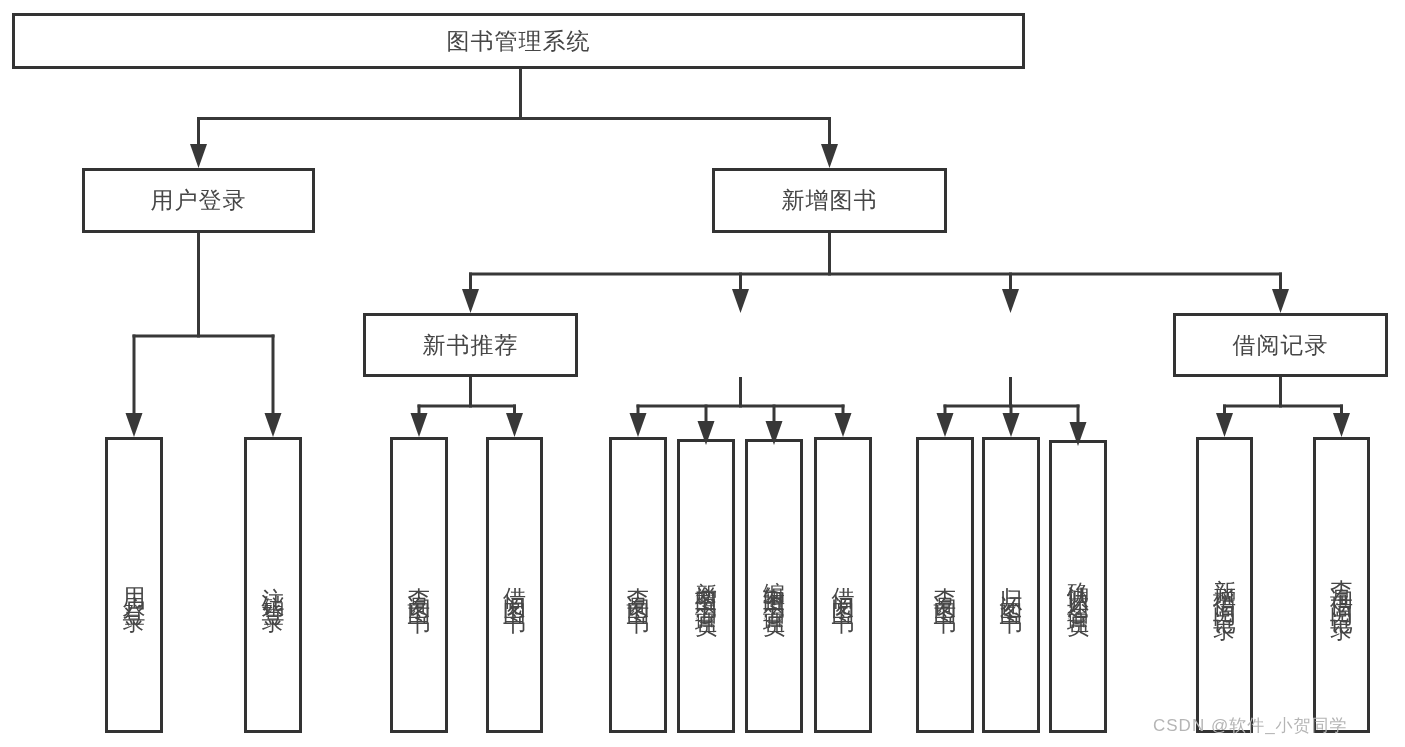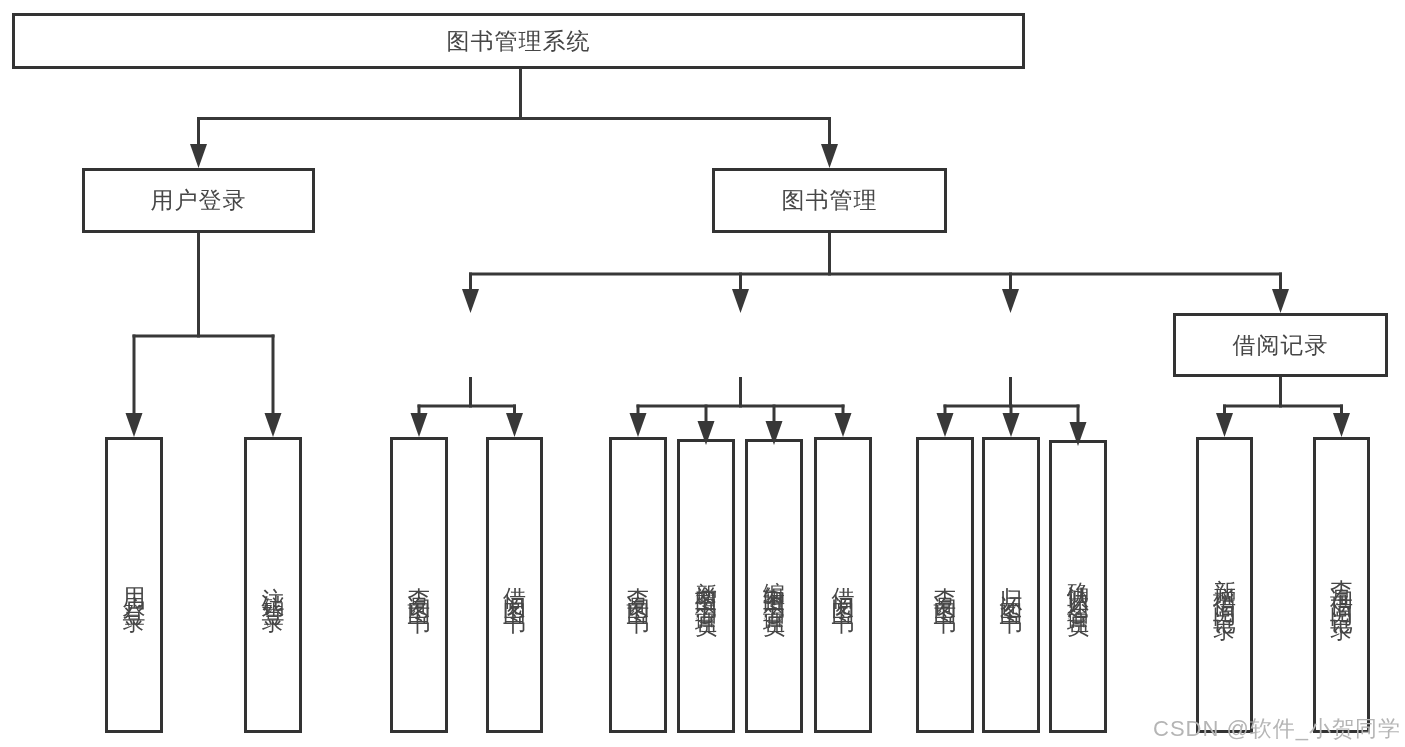--- a/index.html
+++ b/index.html
@@ -30,21 +30,21 @@
     text-orientation:mixed;
     font-size:23px;
     letter-spacing:8px;
     line-height:1;
   }
   .vbox.tight{font-size:22px;letter-spacing:5px;}
   .root{font-size:23px;}
   .watermark{
     position:absolute;
     left:1153px;top:714px;
-    font-size:22px;
+    font-size:17px;
     color:#b5b5b5;
     letter-spacing:1px;
     white-space:nowrap;
     z-index:6;
   }
 </style>
 </head>
 <body>
 
 <div class="stage">
@@ -111,22 +111,23 @@
       <polygon points="1002.5,413 1019.5,413 1011,437"></polygon>
       <polygon points="1069.5,422 1086.5,422 1078,446"></polygon>
       <polygon points="1216,413 1233,413 1224.5,437"></polygon>
       <polygon points="1333,413 1350,413 1341.5,437"></polygon>
     </g>
   </svg>
 
   <div class="hbox root" style="left:12px;top:13px;width:1013px;height:56px;">图书管理系统</div>
 
   <div class="hbox" style="left:82px;top:168px;width:233px;height:65px;">用户登录</div>
-  <div class="hbox" style="left:712px;top:168px;width:235px;height:65px;">图书管理</div>
+  <div class="hbox" style="left:712px;top:168px;width:235px;height:65px;">新增图书</div>
 
+  <div class="hbox" style="left:363px;top:313px;width:215px;height:64px;">新书推荐</div>
   <div class="hbox" style="left:1173px;top:313px;width:215px;height:64px;">借阅记录</div>
 
   <div class="vbox" style="left:105px;top:437px;width:58px;height:296px;">用户登录</div>
   <div class="vbox" style="left:244px;top:437px;width:58px;height:296px;">注销登录</div>
 
   <div class="vbox" style="left:390px;top:437px;width:58px;height:296px;">查询图书</div>
   <div class="vbox" style="left:486px;top:437px;width:57px;height:296px;">借阅图书</div>
 
   <div class="vbox" style="left:609px;top:437px;width:58px;height:296px;">查询图书</div>
   <div class="vbox tight" style="left:677px;top:439px;width:58px;height:294px;">新增图书（管理员）</div>

